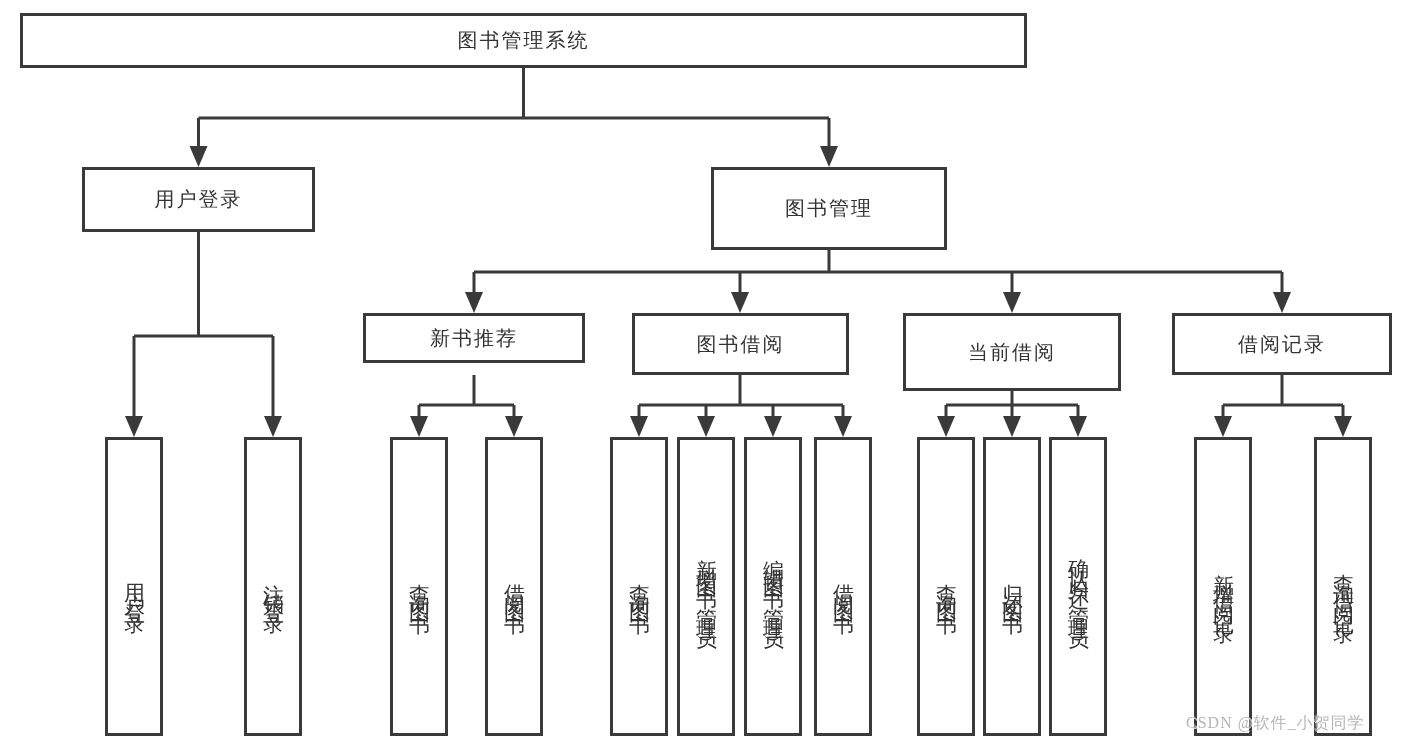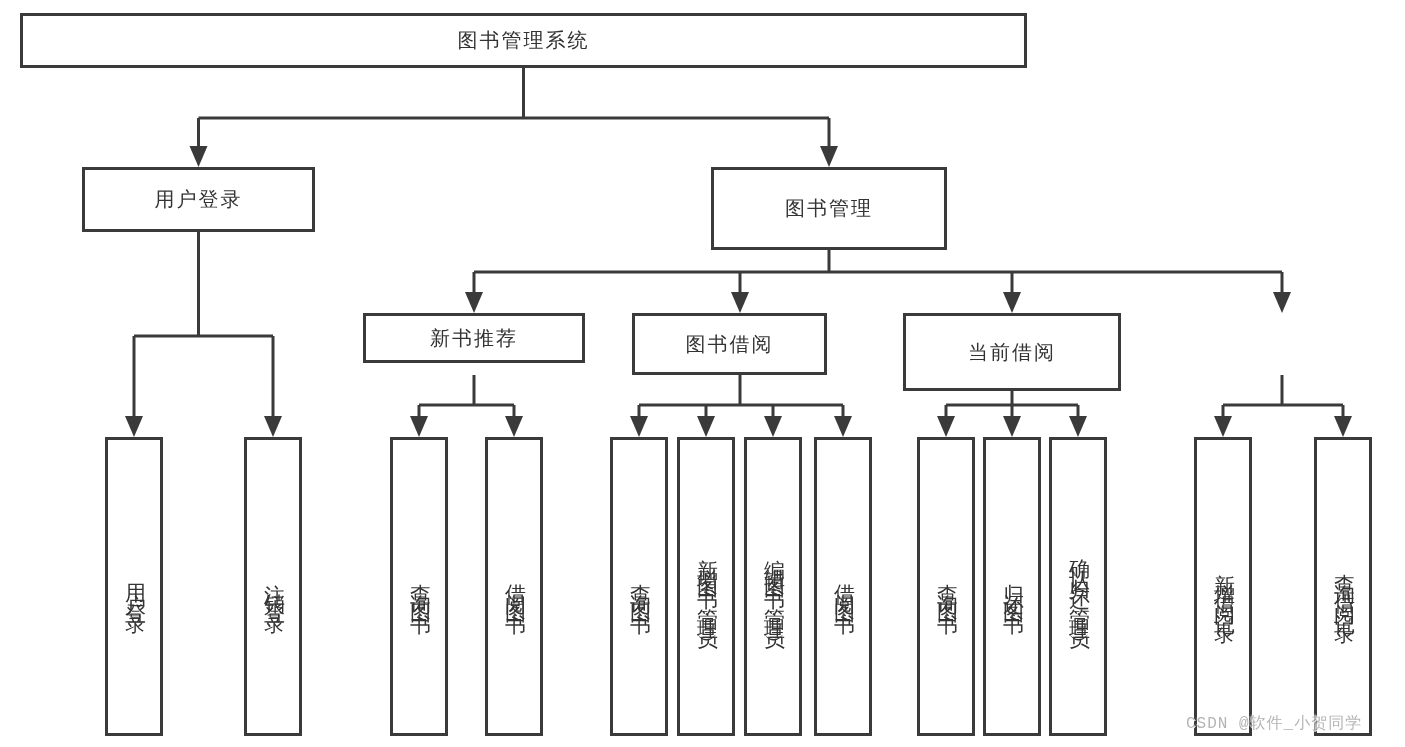--- a/index.html
+++ b/index.html
@@ -1,18 +1,18 @@
 <!DOCTYPE html>
 <html style="--line: #3a3a3a; --text: #333333; --background: #ffffff; --watermark: #b5b5b5;"><head>
 <meta charset="utf-8">
 <style>
   html,body { margin:0; padding:0; background:#fff; }
   .canvas {
     position:relative; width:1405px; height:747px; background:var(--background,#fff);
-    font-family:Liberation Mono, monospace; color:var(--text,#333);
+    font-family:Liberation Serif, serif; color:var(--text,#333);
     overflow:hidden;
   }
   svg.connectors { position:absolute; left:0; top:0; width:1405px; height:747px; }
   svg.connectors path { stroke:var(--line,#3a3a3a); stroke-width:3; fill:none; }
   svg.connectors polygon { fill:var(--line,#3a3a3a); stroke:none; }
   .box {
     position:absolute; box-sizing:border-box; background:#fff;
     border:3px solid var(--line,#3a3a3a);
     display:flex; align-items:center; justify-content:center;
   }
@@ -90,25 +90,28 @@
   <div class="box hbox" style="left:82px;top:167px;width:233px;height:65px">
     <span>用户登录</span>
   </div>
   <div class="box hbox" style="left:711px;top:167px;width:236px;height:83px">
     <span>图书管理</span>
   </div>
 
   <div class="box hbox" style="left:363px;top:313px;width:222px;height:50px">
     <span>新书推荐</span>
   </div>
-  <div class="box hbox" style="left:632px;top:313px;width:195px;height:62px">
+  <div class="box hbox" style="left:632px;top:313px;width:217px;height:62px">
     <span>图书借阅</span>
   </div>
   <div class="box hbox" style="left:903px;top:313px;width:218px;height:78px">
     <span>当前借阅</span>
+  </div>
+  <div class="box hbox" style="left:1172px;top:313px;width:220px;height:62px">
+    <span>借阅记录</span>
   </div>
 
   <div class="box vbox" style="left:105px;top:437px;width:58px;height:299px">
     <span>用户登录</span>
   </div>
   <div class="box vbox" style="left:244px;top:437px;width:58px;height:299px">
     <span>注销登录</span>
   </div>
 
   <div class="box vbox" style="left:390px;top:437px;width:58px;height:299px">

